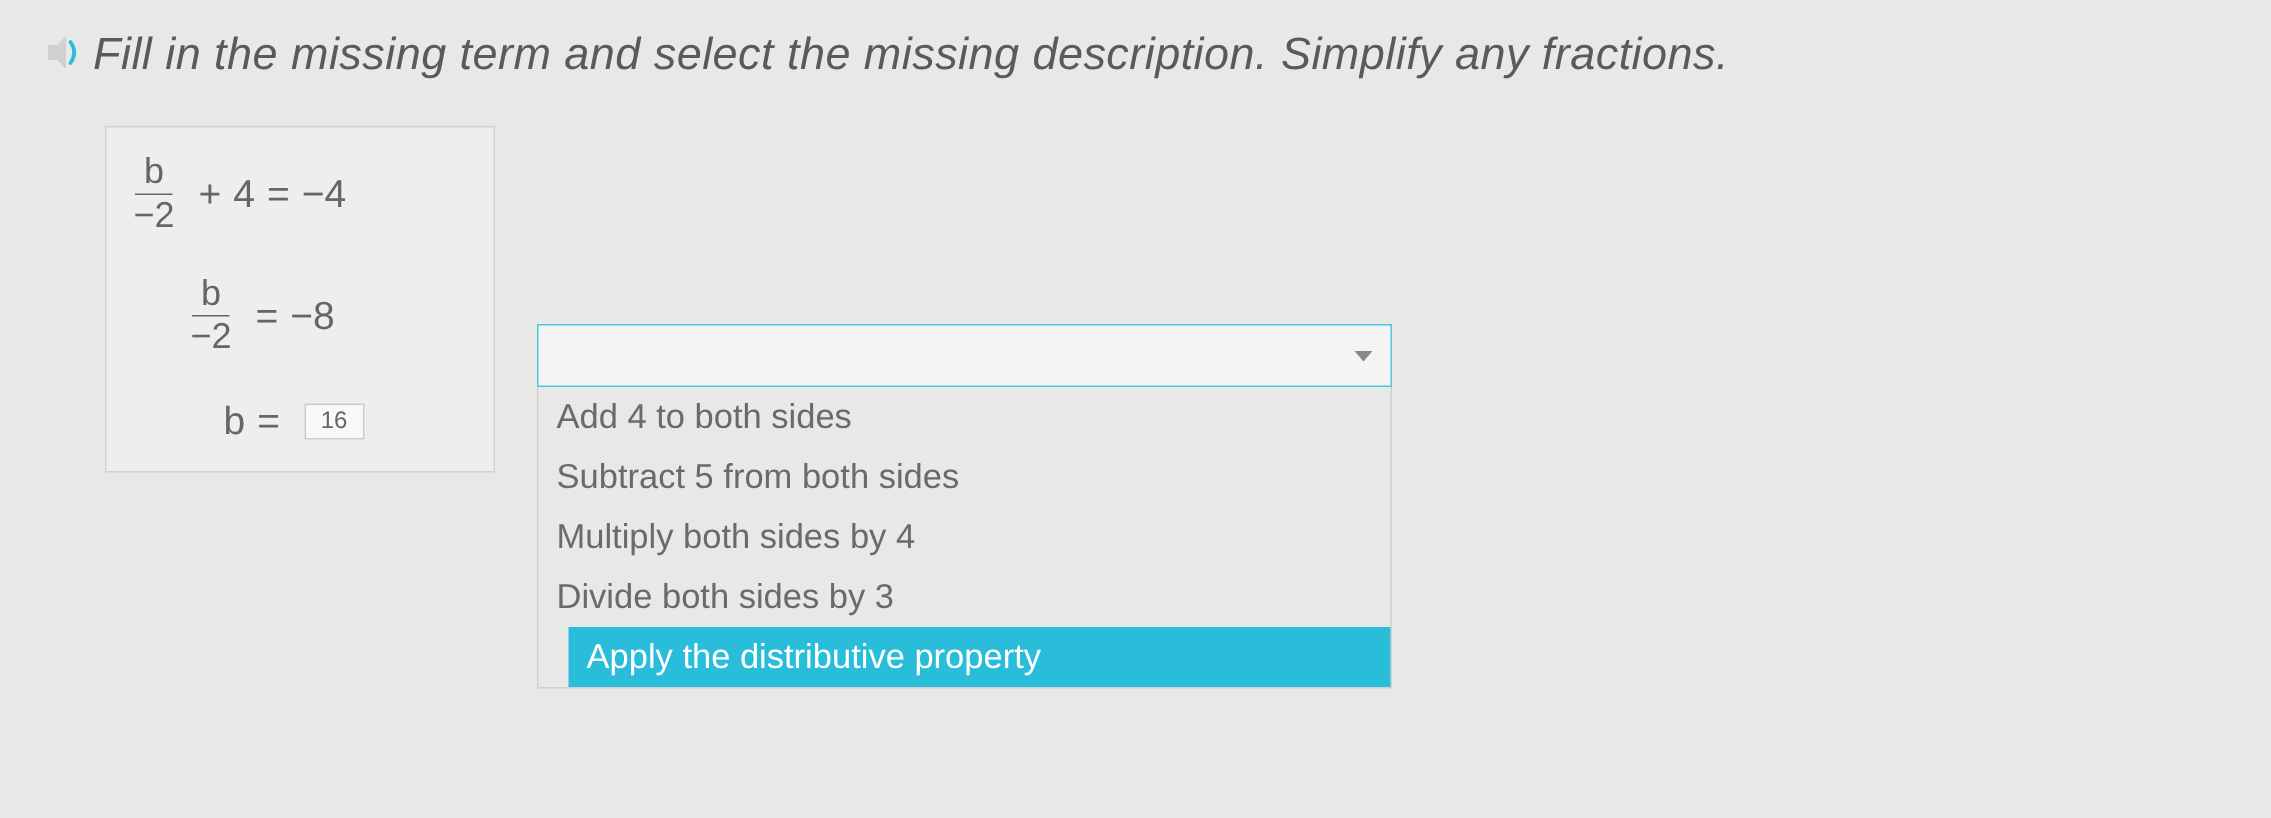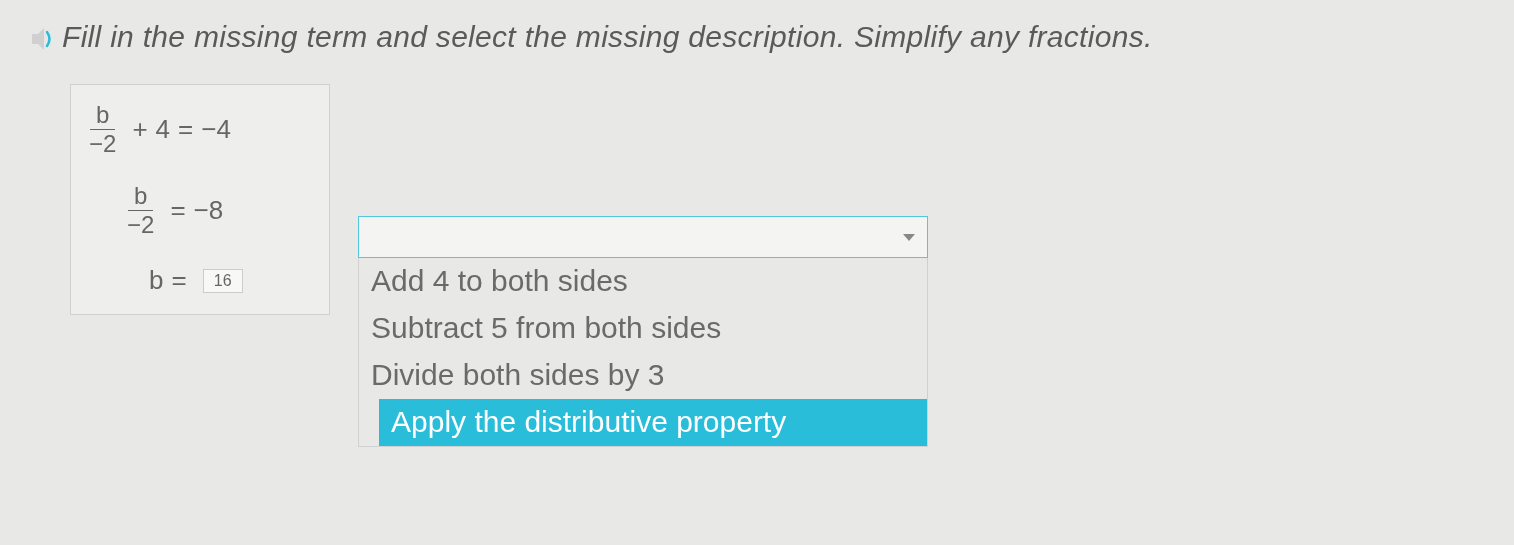--- a/index.html
+++ b/index.html
@@ -11,21 +11,21 @@
       font-family: 'Segoe UI', Tahoma, sans-serif;
       background: #e8e8e6;
       width: 1514px;
       height: 545px;
       padding: 20px 30px;
       color: #666;
       position: relative;
     }
     .header-row {
       display: flex;
-      align-items: flex-end;
+      align-items: flex-start;
       gap: 8px;
       margin-bottom: 30px;
     }
     .sound-icon {
       display: inline-flex;
       align-items: center;
     }
     .sound-icon svg {
       width: 24px;
       height: 30px;
@@ -107,21 +107,21 @@
       border-top: 7px solid #888;
     }
     .options-list {
       width: 570px;
       border: 1px solid #d0d0d0;
       border-top: none;
       background: #e8e8e6;
     }
     .option-item {
       padding: 6px 12px;
-      font-size: 30px;
+      font-size: 23px;
       color: #6a6a6a;
       cursor: pointer;
       border-bottom: 1px dotted transparent;
     }
     .option-item.selected {
       background: #29bdd9;
       color: #fff;
       margin-left: 20px;
     }
   </style>
@@ -169,17 +169,18 @@
 
   </div>
 
   <div class="right-col">
     <div class="select-field">
       <span class="dropdown-arrow"></span>
     </div>
     <div class="options-list">
       <div class="option-item">Add 4 to both sides</div>
       <div class="option-item">Subtract 5 from both sides</div>
+      <div class="option-item">Multiply both sides by 4</div>
       <div class="option-item">Divide both sides by 3</div>
       <div class="option-item selected">Apply the distributive property</div>
     </div>
   </div>
 </div>
 
 </body></html>

